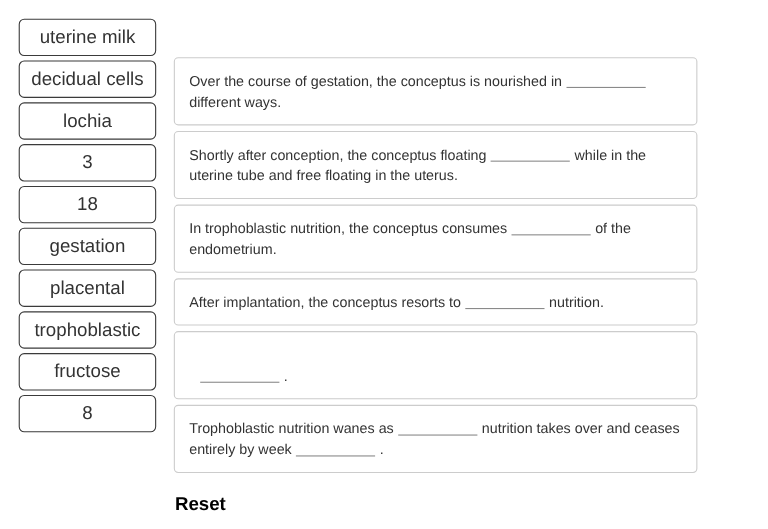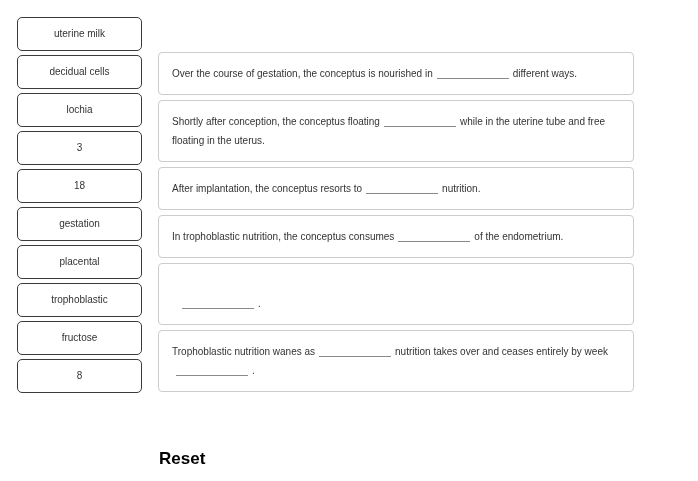--- a/index.html
+++ b/index.html
@@ -30,21 +30,21 @@
     margin-bottom: 4px;
     border: 1px solid #3b3b3b;
     border-radius: 5px;
     background: #ffffff;
     display: flex;
     align-items: center;
     justify-content: center;
     cursor: move;
   }
   .bank-tile-label {
-    font-size: 10px;
+    font-size: 17px;
     color: #333333;
     line-height: 1.2;
     text-align: center;
     white-space: nowrap;
   }
 
   
   #sentence-list {
     position: absolute;
     left: 158px;
@@ -54,21 +54,21 @@
   .sentence-box {
     box-sizing: border-box;
     width: 476px;
     margin-bottom: 5px;
     border: 1px solid #cccccc;
     border-radius: 4px;
     background: #ffffff;
     padding: 11px 12px 11px 13px;
   }
   .sentence-text {
-    font-size: 10px;
+    font-size: 13px;
     color: #333333;
     line-height: 19px;
   }
   .blank-slot {
     display: inline-block;
     width: 72px;
     height: 12px;
     border-bottom: 1px solid #8a8a8a;
     margin: 0 4px;
     vertical-align: -2px;
@@ -126,24 +126,24 @@
   </div>
 
 <div id="sentence-list">
     <div class="sentence-box">
       <div class="sentence-text"><span>Over the course of gestation, the conceptus is nourished in</span><span class="blank-slot"></span><span>different ways.</span></div>
     </div>
     <div class="sentence-box">
       <div class="sentence-text"><span>Shortly after conception, the conceptus floating</span><span class="blank-slot"></span><span>while in the uterine tube and free floating in the uterus.</span></div>
     </div>
     <div class="sentence-box">
-      <div class="sentence-text"><span>After implantation, the conceptus resorts to</span><span class="blank-slot"></span><span>nutrition.</span></div>
+      <div class="sentence-text"><span>In trophoblastic nutrition, the conceptus consumes</span><span class="blank-slot"></span><span>of the endometrium.</span></div>
     </div>
     <div class="sentence-box">
-      <div class="sentence-text"><span>In trophoblastic nutrition, the conceptus consumes</span><span class="blank-slot"></span><span>of the endometrium.</span></div>
+      <div class="sentence-text"><span>After implantation, the conceptus resorts to</span><span class="blank-slot"></span><span>nutrition.</span></div>
     </div>
     <div class="sentence-box">
       <div class="sentence-text"><br><span class="blank-slot indent-start"></span><span>.</span></div>
     </div>
     <div class="sentence-box">
       <div class="sentence-text"><span>Trophoblastic nutrition wanes as</span><span class="blank-slot"></span><span>nutrition takes over and ceases entirely by week</span><span class="blank-slot"></span><span>.</span></div>
     </div>
   </div>
 
 <div id="reset-button">Reset</div>

